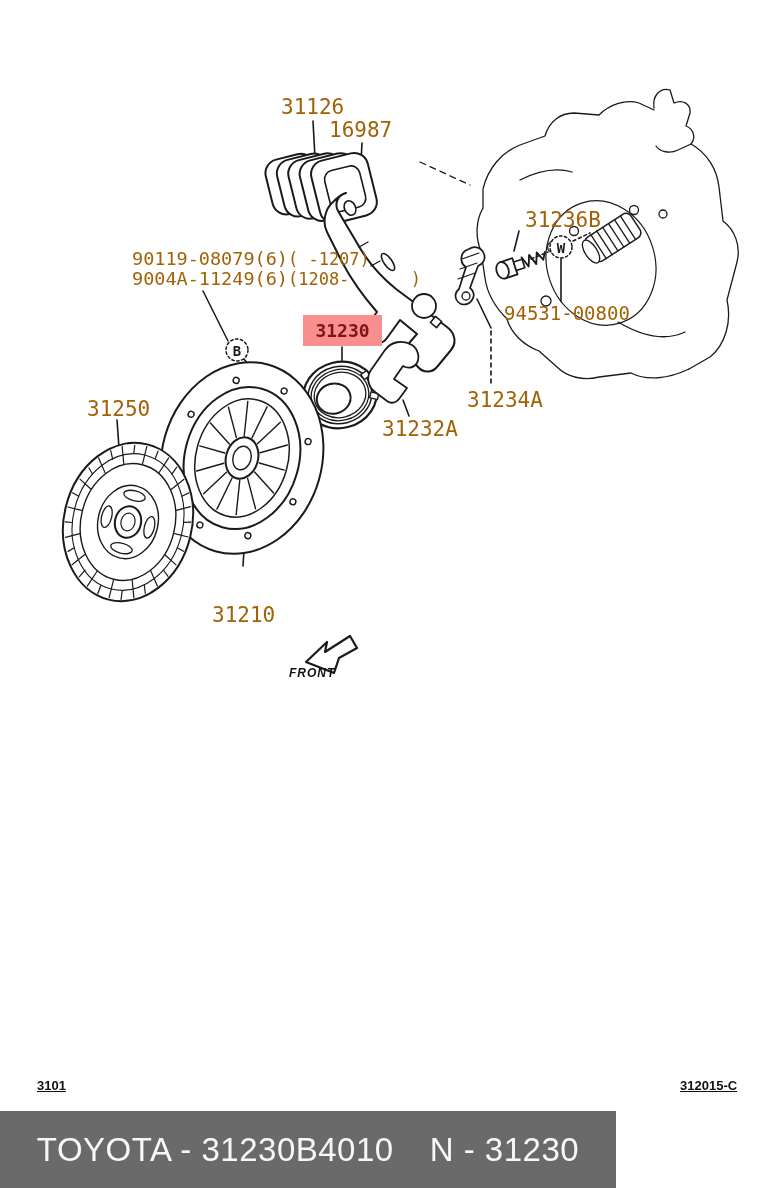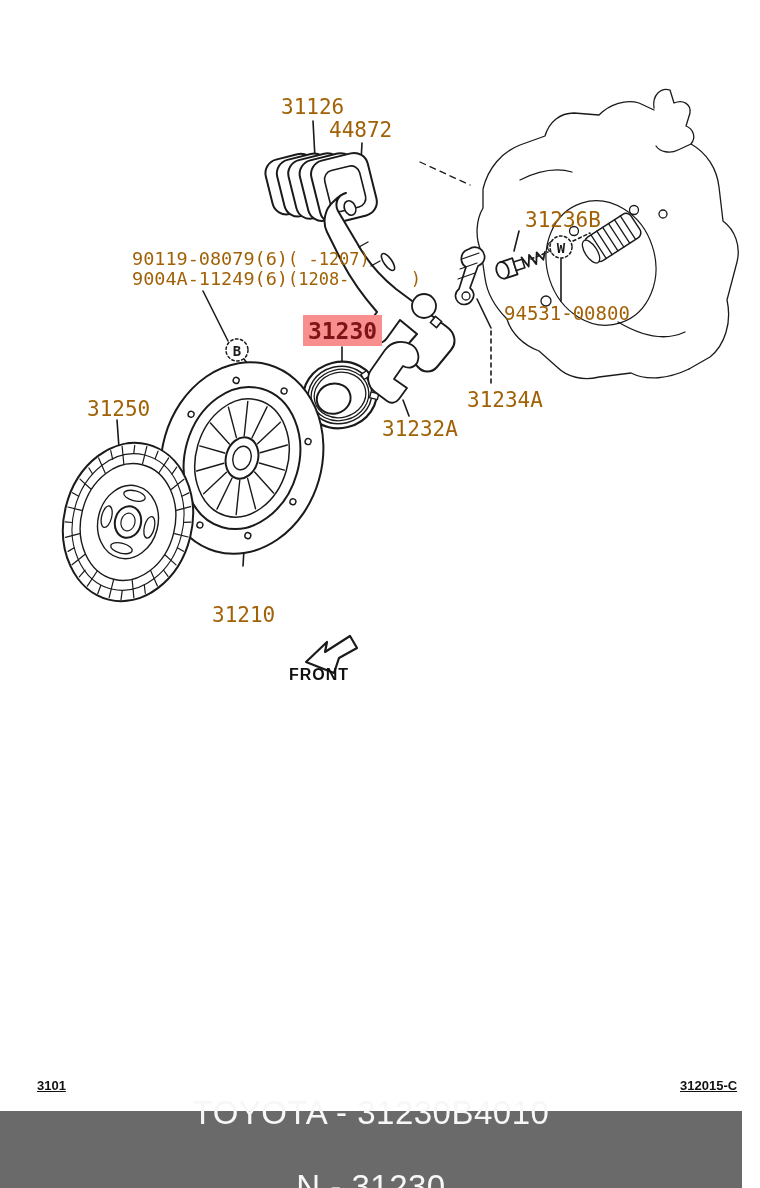--- a/index.html
+++ b/index.html
@@ -7,28 +7,28 @@
        font-family:"DejaVu Sans Mono", monospace;}
   .stage{position:absolute;left:0;top:0;width:760px;height:1188px;}
   svg{position:absolute;left:0;top:0;}
   .lbl{position:absolute;font-family:"DejaVu Sans Mono",monospace;font-weight:400;
        color:#a16207;white-space:pre;line-height:1;}
   .lbl .rng{font-size:17px;}
   .big{font-size:21px;letter-spacing:0px;}
   .med{font-size:18.5px;}
   .hl{position:absolute;left:303px;top:315px;width:79px;height:31px;
       display:flex;align-items:center;justify-content:center;
-      font-size:23px;font-weight:700;font-family:"DejaVu Sans Mono",monospace;}
+      font-size:18px;font-weight:700;font-family:"DejaVu Sans Mono",monospace;}
   .front{position:absolute;left:289px;top:666px;font-family:"Liberation Sans",sans-serif;
-         font-weight:700;font-size:16px;letter-spacing:1px;color:#111;}
+         font-weight:700;font-size:12px;letter-spacing:1px;color:#111;font-style:italic;}
   .pagecode{position:absolute;top:1078px;font-family:"Liberation Sans",sans-serif;
             font-weight:700;font-size:13px;color:#111;text-decoration:underline;}
-  .banner{position:absolute;left:0;top:1111px;width:742px;height:77px;
+  .banner{position:absolute;left:0;top:1111px;width:616px;height:77px;
           display:flex;align-items:center;justify-content:center;gap:36px;
-          font-family:"Liberation Sans",sans-serif;font-weight:400;flex-direction:column;}
+          font-family:"Liberation Sans",sans-serif;font-weight:400;}
   .banner span{font-size:33px;color:#f7f7f7;letter-spacing:0.5px;}
 </style>
 </head>
 <body>
 
 <div class="stage">
 
 <svg width="760" height="1188" viewBox="0 0 760 1188">
   <g fill="none" stroke="#1a1a1a" stroke-width="2" stroke-linecap="round" stroke-linejoin="round">
 
@@ -215,21 +215,21 @@
       <ellipse cx="128" cy="522" rx="7" ry="9" stroke-width="1.2"></ellipse>
     </g>
 
     <g fill="#fff">
       <polygon points="306,662 327,642 325,652 350,636 357,648 339,658 334,673" stroke-width="2.2"></polygon>
     </g>
   </g>
 </svg>
 
 <div class="lbl big" style="left:281px;top:97px;">31126</div>
-<div class="lbl big" style="left:329px;top:120px;">44872</div>
+<div class="lbl big" style="left:329px;top:120px;">16987</div>
 
 <div class="lbl med" style="left:132px;top:250px;"><span>90119-08079(6)</span><span class="rng">( -1207)</span></div>
 <div class="lbl med" style="left:132px;top:270px;"><span>9004A-11249(6)</span><span class="rng">(1208-      )</span></div>
 
 <div class="lbl big" style="left:489px;top:210px;margin-left:36px;">31236B</div>
 <div class="lbl" style="left:504px;top:304px;font-size:19px;">94531-00800</div>
 
 <div class="hl" style="background:#f98e8e;color:#7d1417;">31230</div>
 
 <div class="lbl big" style="left:467px;top:390px;">31234A</div>

